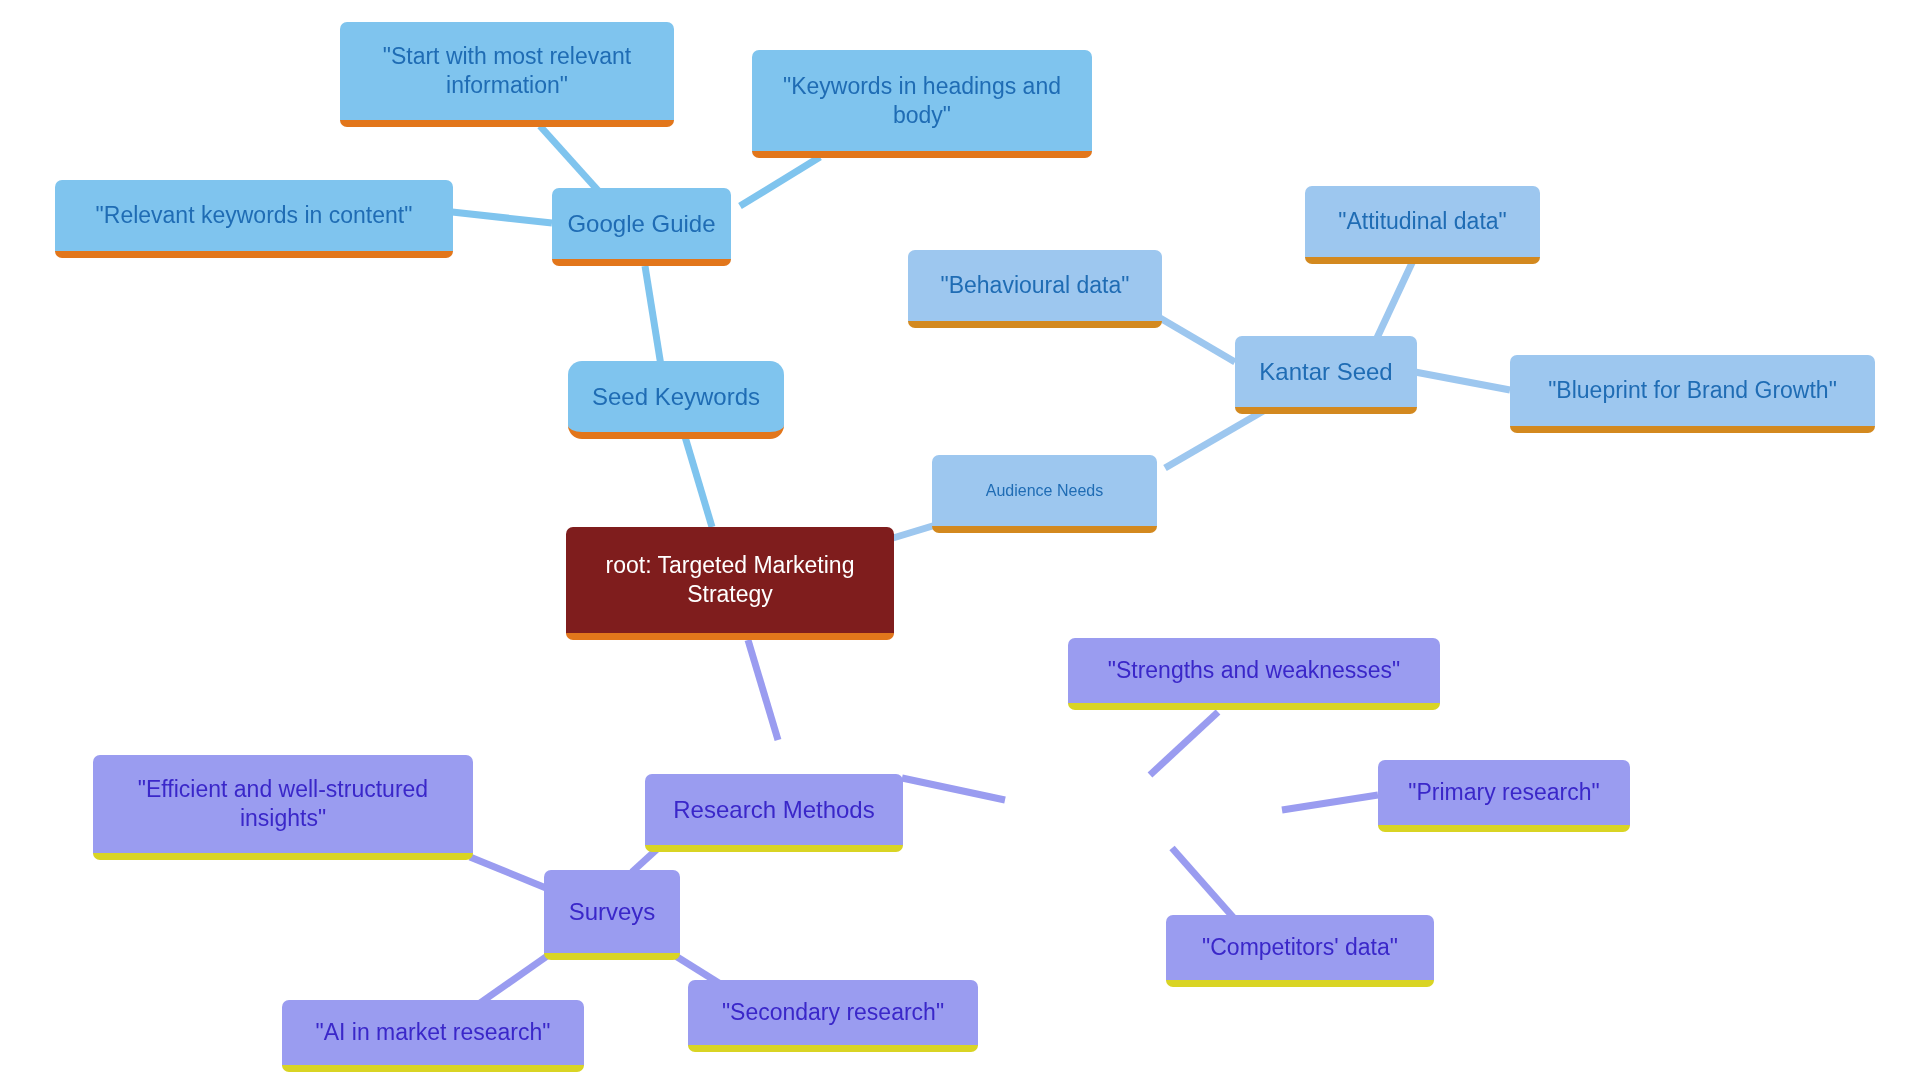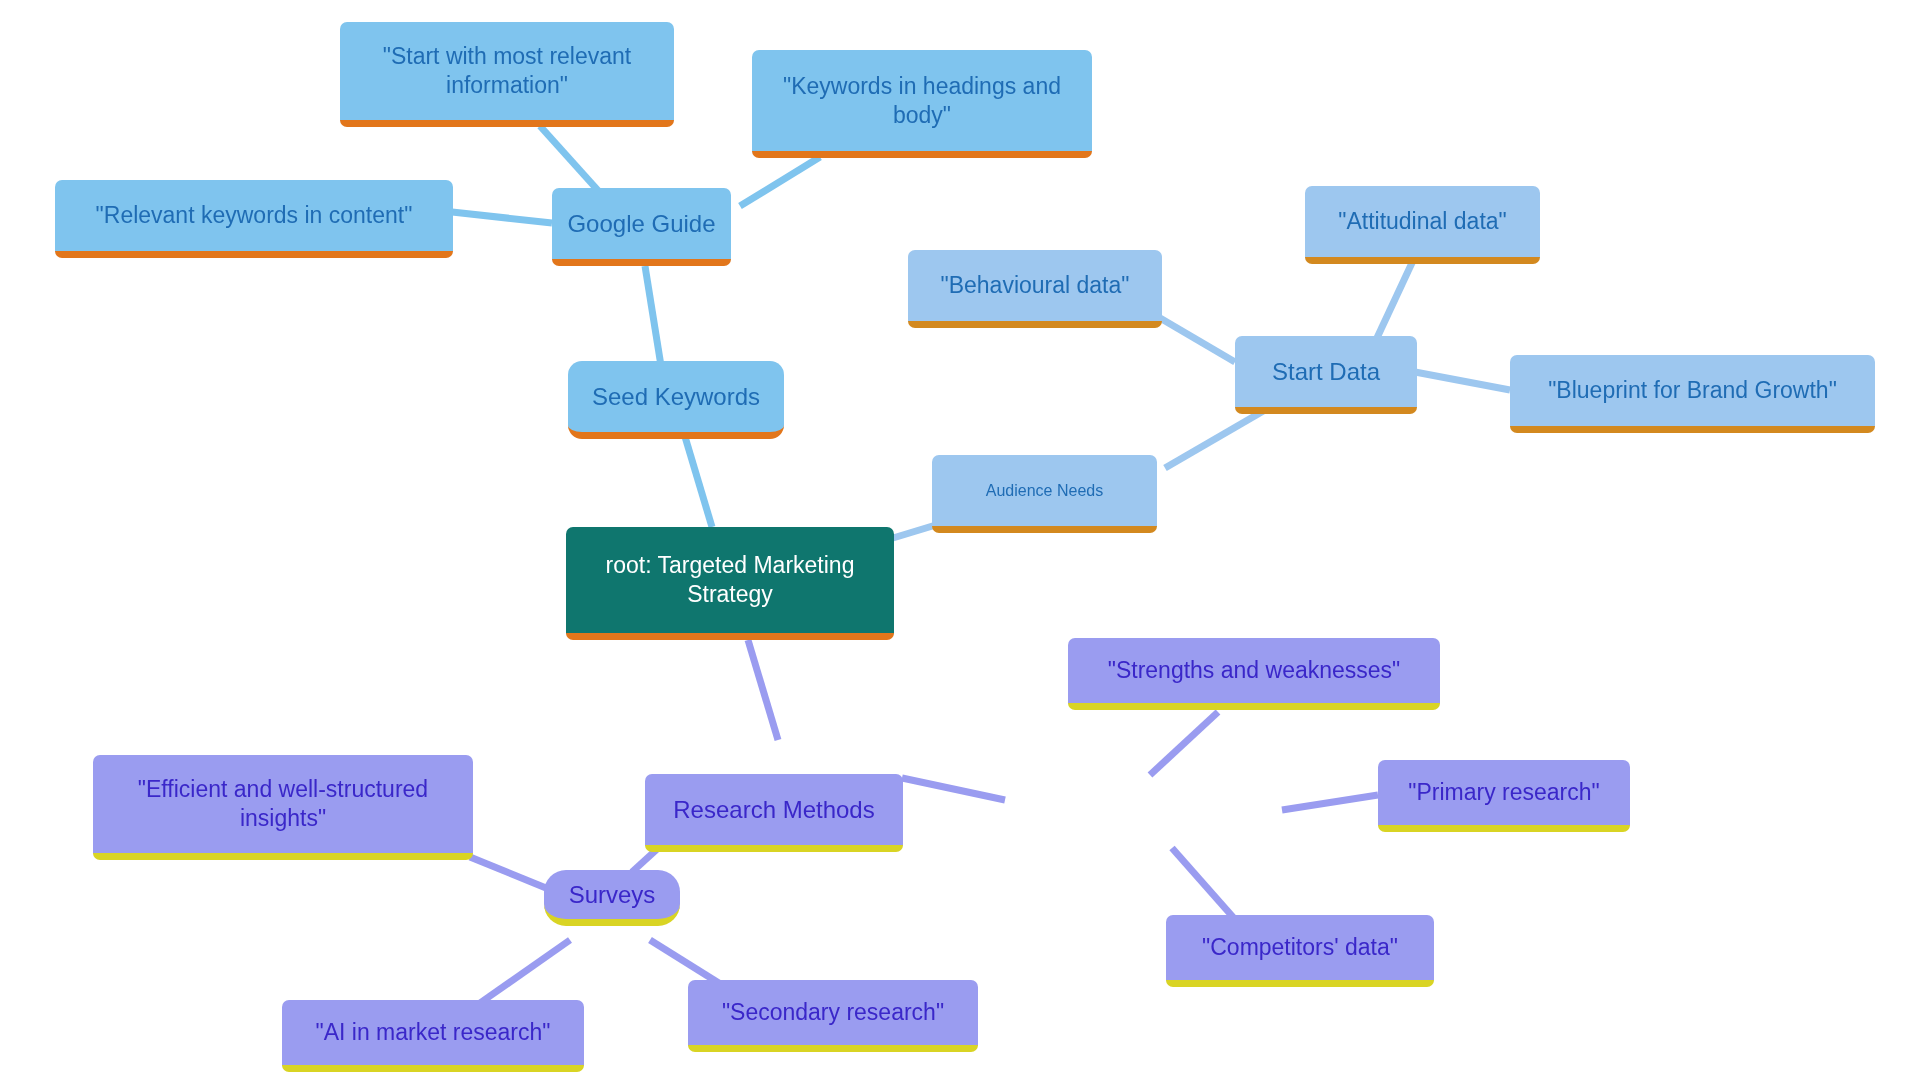--- a/index.html
+++ b/index.html
@@ -57,21 +57,21 @@
 
   
   .node.purple {
     background: #9a9cf0;
     color: #3a27c9;
     border-bottom: 7px solid #d9d424;
   }
 
   
   .node.root {
-    background: #0f766e;
+    background: #7f1d1d;
     color: #ffffff;
     border-bottom: 7px solid #e2761b;
   }
 
   .node-label {
     display: block;
     white-space: pre-line;
   }
 </style>
 </head>
@@ -129,40 +129,40 @@
 
   <div class="node blue" style="left:568px; top:361px; width:216px; height:78px; font-size:24px;border-radius:14px;">
     <span class="node-label">Seed Keywords</span>
   </div>
 
   <div class="node blue2" style="left:932px; top:455px; width:225px; height:78px; font-size:16px;">
     <span class="node-label">Audience Needs</span>
   </div>
 
   <div class="node blue2" style="left:1235px; top:336px; width:182px; height:78px; font-size:24px;">
-    <span class="node-label">Start Data</span>
+    <span class="node-label">Kantar Seed</span>
   </div>
 
   <div class="node blue2" style="left:908px; top:250px; width:254px; height:78px; font-size:23px;">
     <span class="node-label">"Behavioural data"</span>
   </div>
 
   <div class="node blue2" style="left:1305px; top:186px; width:235px; height:78px; font-size:23px;">
     <span class="node-label">"Attitudinal data"</span>
   </div>
 
   <div class="node blue2" style="left:1510px; top:355px; width:365px; height:78px; font-size:23px;">
     <span class="node-label">"Blueprint for Brand Growth"</span>
   </div>
 
   <div class="node purple" style="left:645px; top:735px; width:258px; height:78px; font-size:24px;margin-top:39px;">
     <span class="node-label">Research Methods</span>
   </div>
 
-  <div class="node purple" style="left:544px; top:870px; width:136px; height:56px; font-size:24px;border-radius:22px;">
+  <div class="node purple" style="left:544px; top:870px; width:136px; height:90px; font-size:24px;">
     <span class="node-label">Surveys</span>
   </div>
 
   <div class="node purple" style="left:93px; top:755px; width:380px; height:105px; font-size:23px;">
     <span class="node-label">"Efficient and well-structured
 insights"</span>
   </div>
 
   <div class="node purple" style="left:282px; top:1000px; width:302px; height:72px; font-size:23px;">
     <span class="node-label">"AI in market research"</span>

